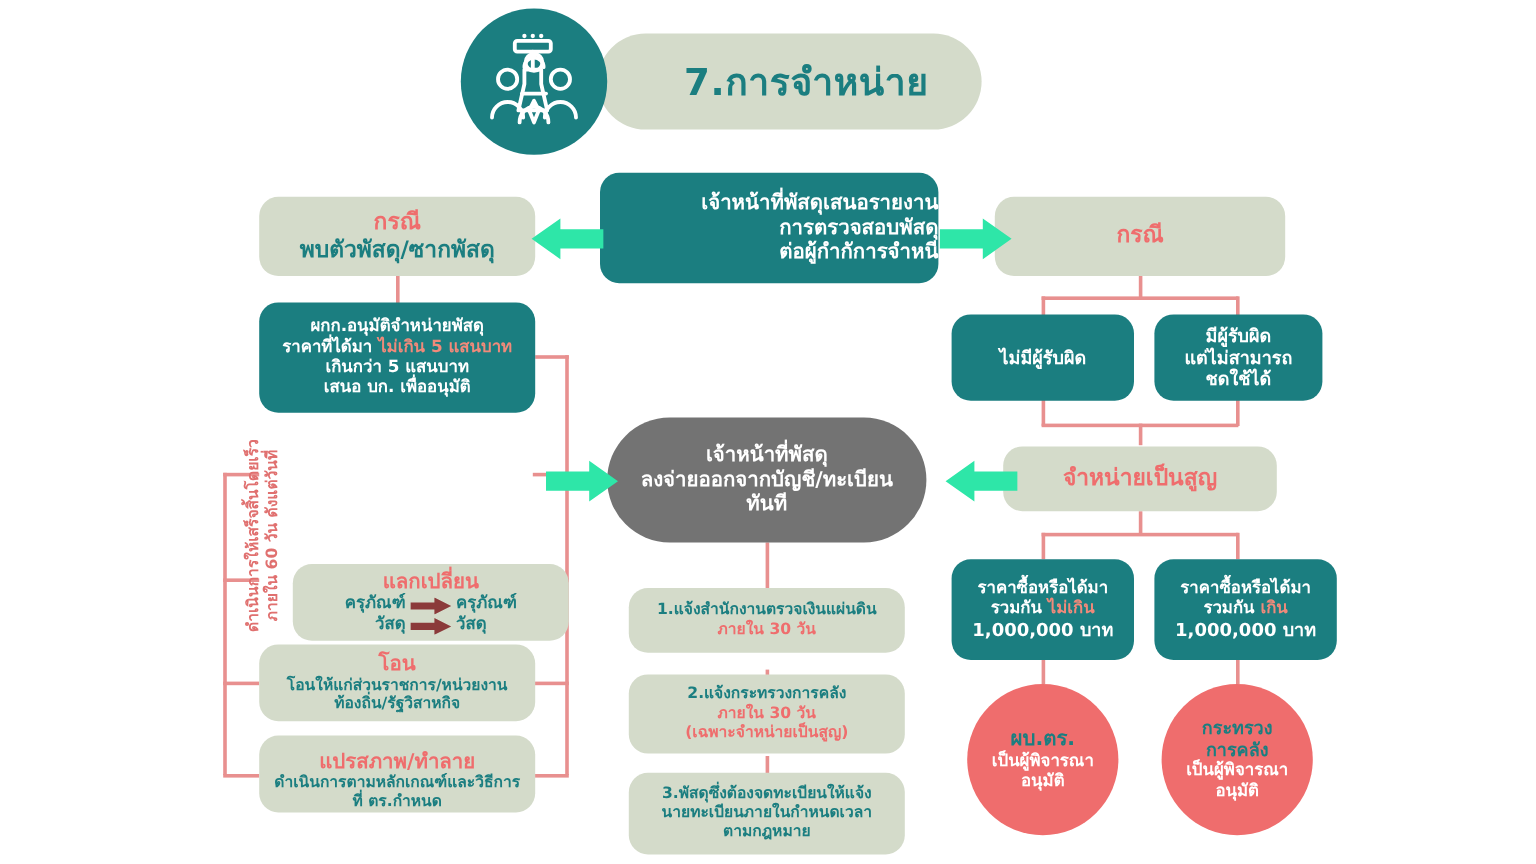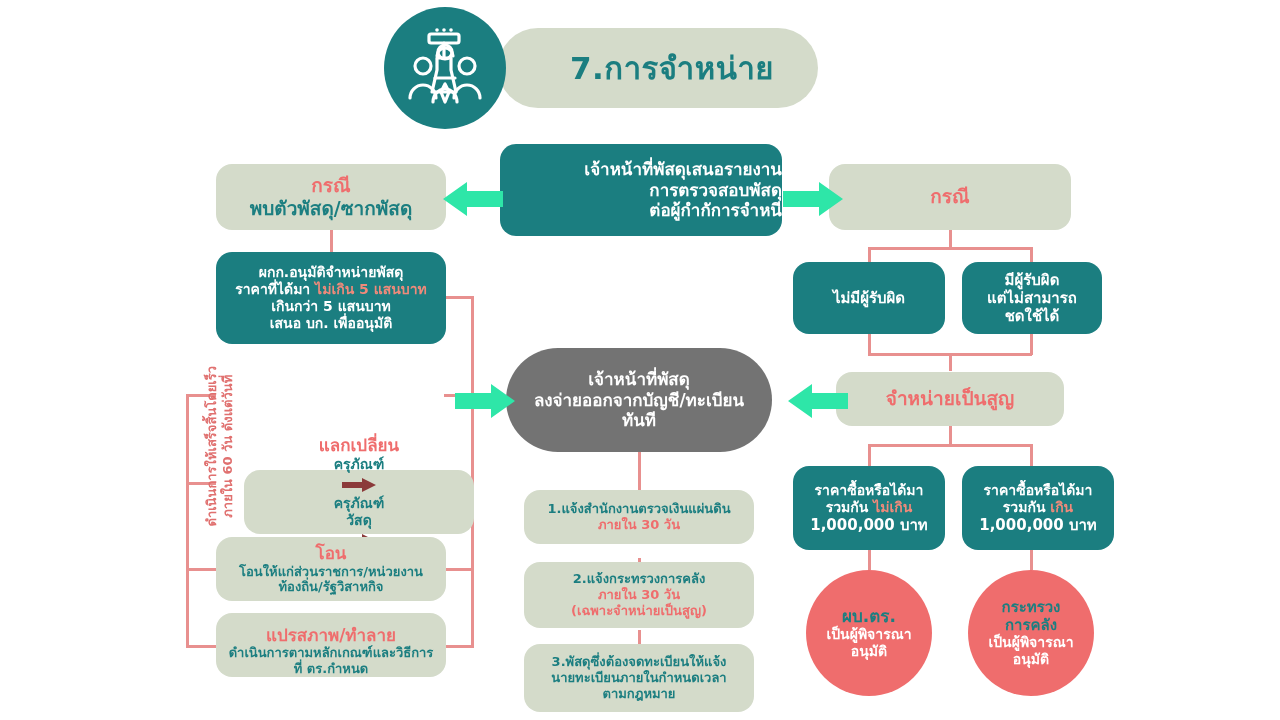--- a/index.html
+++ b/index.html
@@ -72,21 +72,21 @@
     z-index:2;
   }
 
   
   .l1{font-size:19px;}
   .l2{font-size:17px;}
   .l3{font-size:15px;}
   .l4{font-size:14px;}
   .l5{font-size:13px;}
 
-  .exch-row{display:flex;align-items:center;justify-content:center;gap:4px;flex-direction:column;}
+  .exch-row{display:flex;align-items:center;justify-content:center;gap:4px;}
   .exch-arrow{display:inline-block;width:34px;height:14px;position:relative;}
 </style>
 </head>
 <body>
 
 <div id="stage">
 
   <div id="header-pill">
     <div id="header-title">7.การจำหน่าย</div>
   </div>

